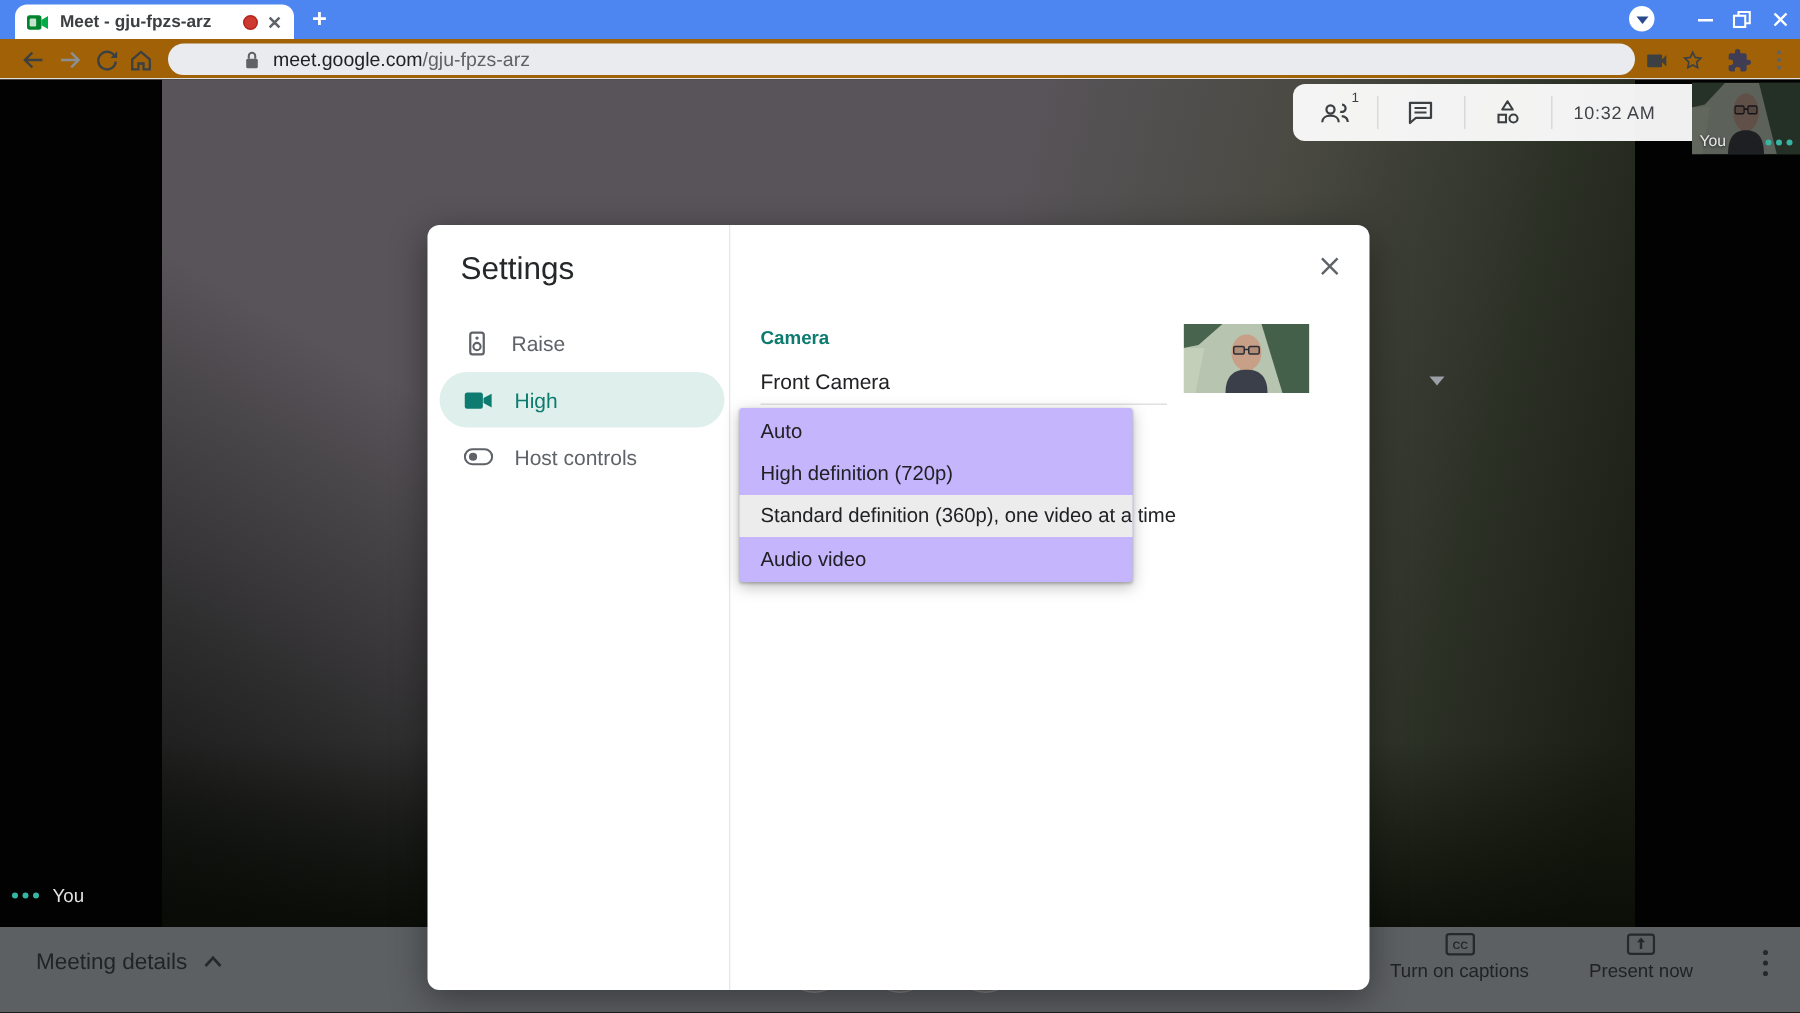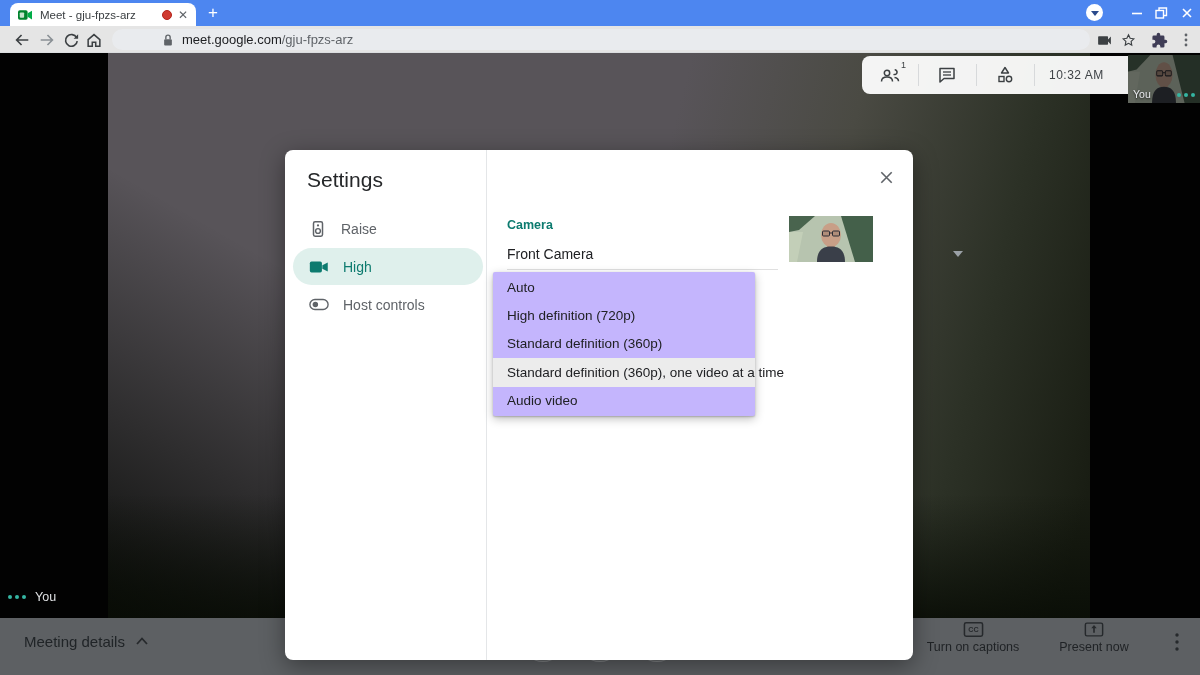--- a/index.html
+++ b/index.html
@@ -1,33 +1,33 @@
 <!DOCTYPE html>
 <html><head>
 <meta charset="utf-8">
 <style>
   html,body{margin:0;padding:0;background:#222;}
   *{box-sizing:border-box;font-family:"Liberation Sans",sans-serif;}
   #screen{position:relative;width:1200px;height:675px;overflow:hidden;background:#000;}
 
   
-  .titlebar{position:absolute;left:0;top:0;width:1200px;height:41px;background:#4d86f0;}
+  .titlebar{position:absolute;left:0;top:0;width:1200px;height:41px;background:#4d86f0;font-weight:bold;}
   .tab{position:absolute;left:10px;top:3px;width:186px;height:23px;background:#fff;border-radius:8px 8px 0 0;display:flex;align-items:center;padding:0 8px;}
   .tab-favicon{width:14px;height:12px;margin-right:8px;flex:none;}
   .tab-title{font-size:11.5px;color:#3c4043;white-space:nowrap;overflow:hidden;flex:1;}
   .rec-dot{width:10px;height:10px;border-radius:50%;background:#cf3a30;border:1.5px solid #b4231b;margin:0 6px 0 4px;flex:none;}
   .tab-close{font-size:12px;color:#5f6368;line-height:1;flex:none;cursor:default;}
   .newtab-btn{position:absolute;left:202px;top:1px;width:22px;height:23px;color:#fff;font-size:17px;text-align:center;line-height:23px;}
   .winctl{position:absolute;top:0;height:26px;display:flex;align-items:center;color:#fff;}
   .winctl svg{display:block;}
   .avatar-circle{position:absolute;left:1086px;top:4px;width:17px;height:17px;border-radius:50%;background:#fff;display:flex;align-items:center;justify-content:center;}
   .avatar-circle .caret{width:0;height:0;border-left:4px solid transparent;border-right:4px solid transparent;border-top:5px solid #2a4a8c;margin-top:1px;}
 
   
-  .toolbar{position:absolute;left:0;top:26px;width:1200px;height:27px;background:#e5e5e5;border-bottom:1px solid #dcdee0;}
+  .toolbar{position:absolute;left:0;top:26px;width:1200px;height:27px;background:#a16207;border-bottom:1px solid #dcdee0;}
   .nav-ico{position:absolute;top:4px;width:20px;height:20px;display:flex;align-items:center;justify-content:center;}
   .urlbar{position:absolute;left:112px;top:3px;width:978px;height:21px;background:#e9ebee;border-radius:11px;display:flex;align-items:center;padding:0 10px;}
   .url-lock{margin:0 8px 0 40px;flex:none;display:flex;}
   .url-text{font-size:13px;color:#202124;white-space:nowrap;}
   .url-path{color:#5f6368;}
   .tb-right{position:absolute;top:4px;width:20px;height:20px;display:flex;align-items:center;justify-content:center;}
 
   
   .stage{position:absolute;left:0;top:53px;width:1200px;height:565px;background:#020202;}
   .video-feed{position:absolute;left:108px;top:0;width:982px;height:565px;
@@ -346,19 +346,18 @@
         <rect x="33.5" y="15" width="7" height="5" rx="1" fill="rgba(40,40,50,0.15)" stroke="#2c2c34" stroke-width="1"></rect>
         <rect x="43.5" y="15" width="7" height="5" rx="1" fill="rgba(40,40,50,0.15)" stroke="#2c2c34" stroke-width="1"></rect>
         <line x1="40.5" y1="17" x2="43.5" y2="17" stroke="#2c2c34" stroke-width="1"></line>
         <path d="M28 46 C28 34 34 30.5 42 30.5 C50 30.5 56 34 56 46 Z" fill="#3a3f49"></path>
       </svg>
     </div>
 
     <div class="dropdown">
       <div class="dd-item">Auto</div>
       <div class="dd-item">High definition (720p)</div>
-      <div class="dd-item">Standard definition (360p)</div>
       <div class="dd-item highlighted">Standard definition (360p), one video at a time</div>
       <div class="dd-item">Audio video</div>
     </div>
   </div>
 
 </div>
 
 </body></html>

